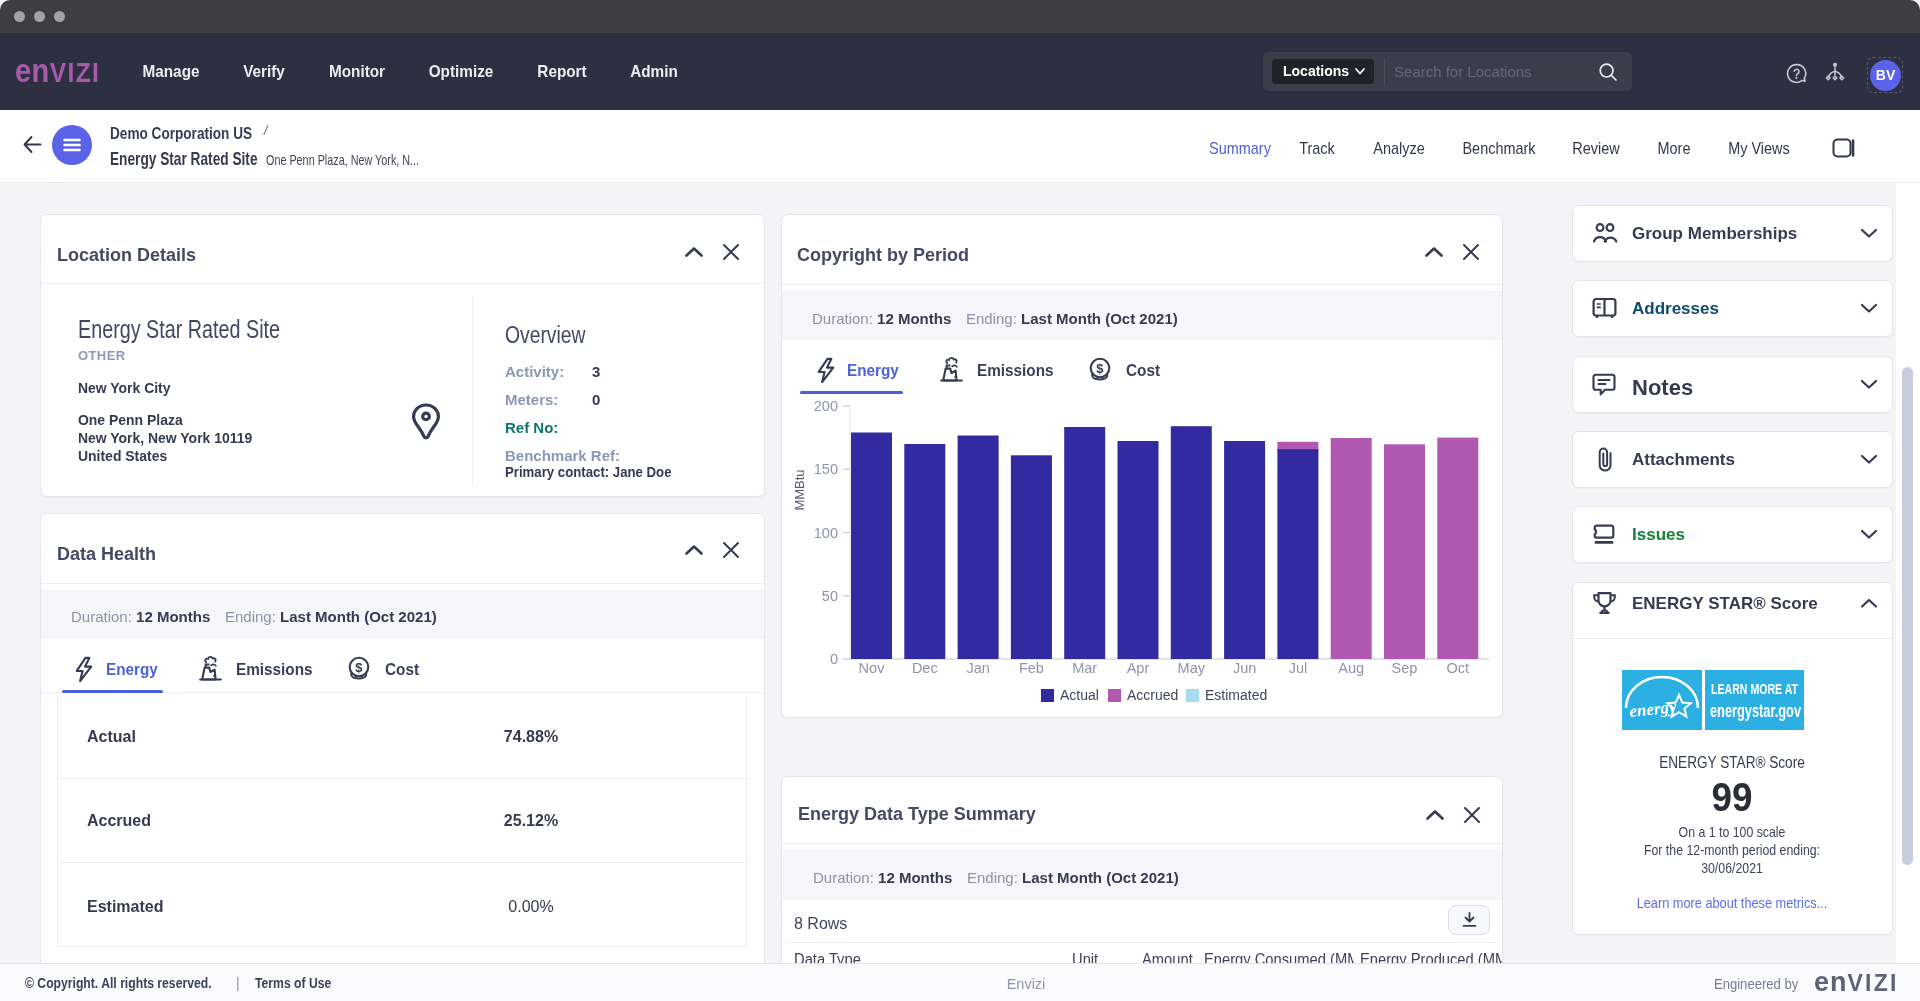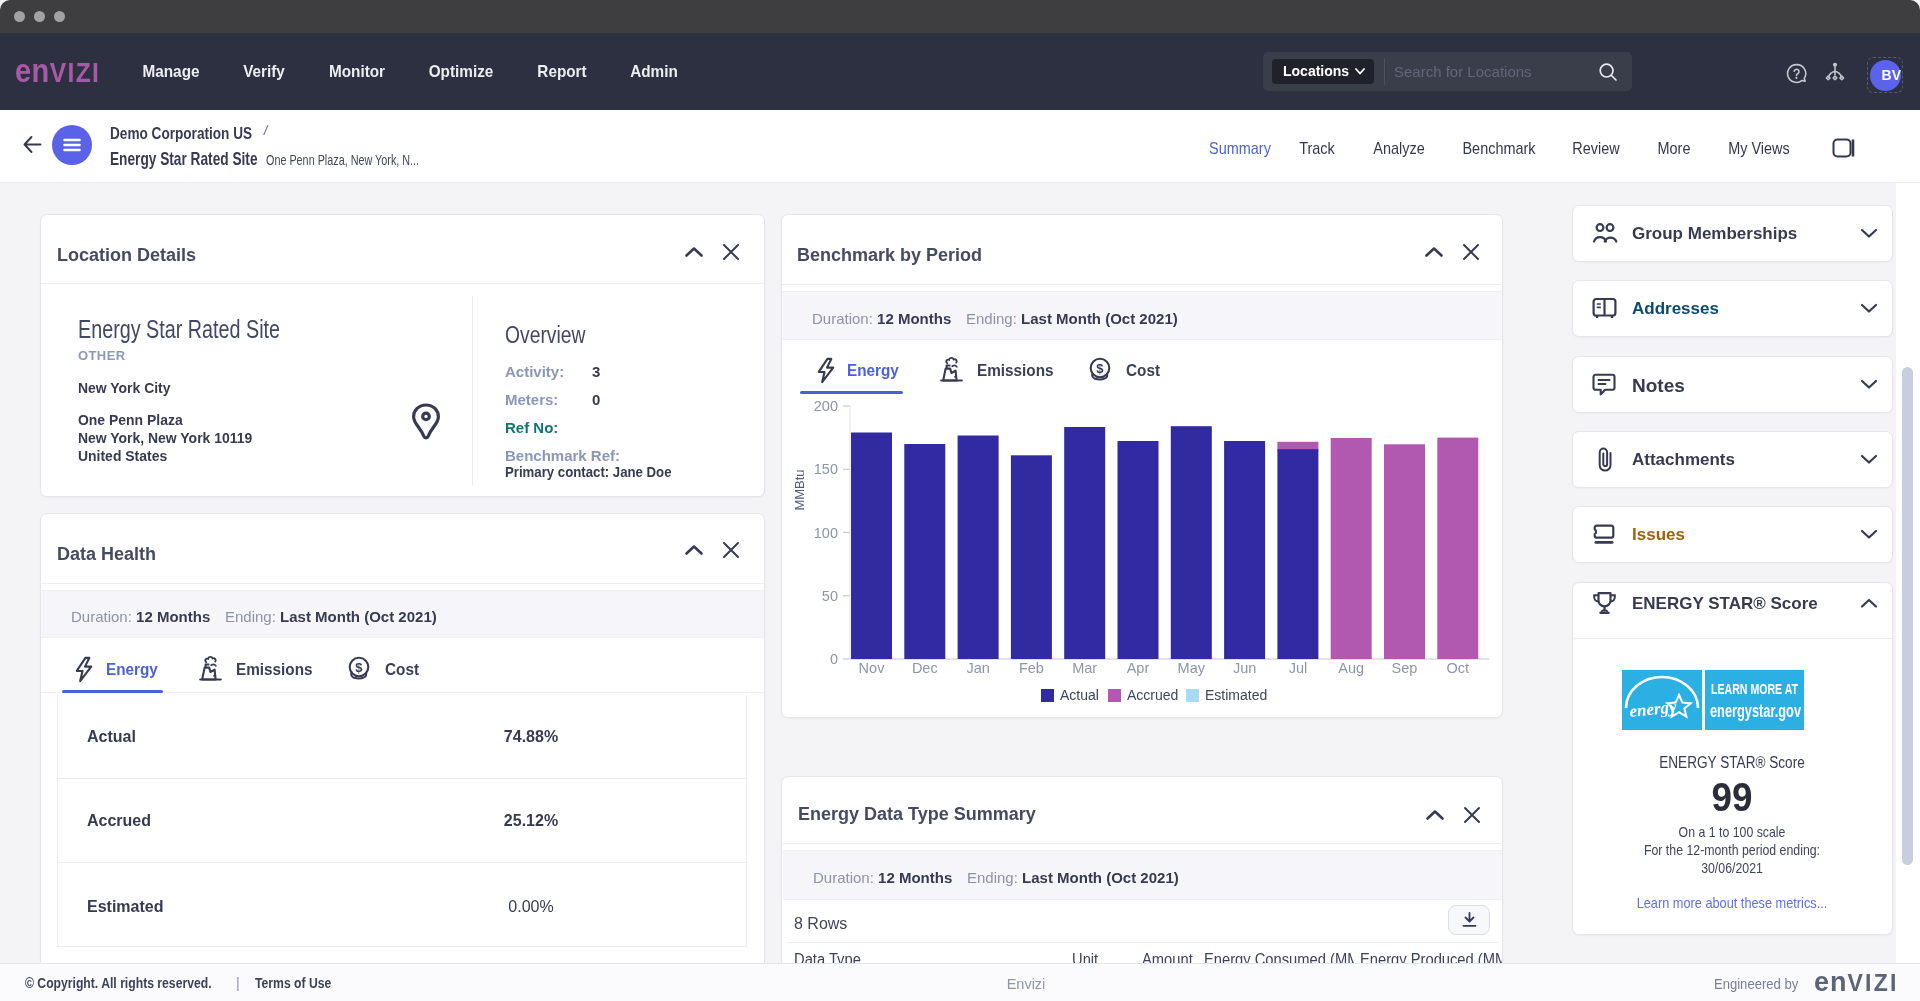--- a/index.html
+++ b/index.html
@@ -46,21 +46,21 @@
       <path d="M10.5 1.6 a8.9 8.9 0 1 0 5.6 15.8 l3 .9 -0.8 -3 a8.9 8.9 0 0 0 -7.8 -13.7z" fill="none" stroke="#c4c7d0" stroke-width="1.6" stroke-linejoin="round"></path>
       <path d="M8.2 8.2 a2.4 2.4 0 1 1 3.4 2.6 c-.8.35-1.1.8-1.1 1.6" fill="none" stroke="#c4c7d0" stroke-width="1.6" stroke-linecap="round"></path>
       <circle cx="10.4" cy="14.9" r="1.05" fill="#c4c7d0"></circle>
     </svg>
 <svg class="abs" style="left:1825px;top:62px" width="20" height="21" viewBox="0 0 20 21">
       <circle cx="10" cy="2.8" r="2.1" fill="#c4c7d0"></circle>
       <path d="M10 4.8 v8.5 M3.2 15.5 a9.5 9.5 0 0 1 6.8 -6.3 M16.8 15.5 a9.5 9.5 0 0 0 -6.8 -6.3" fill="none" stroke="#c4c7d0" stroke-width="1.5"></path>
       <path d="M3.2 14 l1.9 1.9 -1.9 1.9 -1.9 -1.9z M10 14 l1.9 1.9 -1.9 1.9 -1.9 -1.9z M16.8 14 l1.9 1.9 -1.9 1.9 -1.9 -1.9z" fill="none" stroke="#c4c7d0" stroke-width="1.4" stroke-linejoin="round"></path>
     </svg>
 <div class="abs" style="left:1867px;top:57px;width:36px;height:36px;border:1px dashed #585c6c;border-radius:6px"></div>
-<div class="abs" style="left:1870px;top:60px;width:31px;height:31px;border-radius:50%;background:#5a63ea;color:#fff;font-size:14px;font-weight:700;text-align:right;line-height:31px">BV</div>
+<div class="abs" style="left:1870px;top:60px;width:31px;height:31px;border-radius:50%;background:#5a63ea;color:#fff;font-size:14px;font-weight:700;text-align:center;line-height:31px">BV</div>
 <div class="abs" style="left:0;top:110px;width:1920px;height:73px;background:#fff;border-bottom:1px solid #ebebef"></div>
 <svg class="abs" style="left:22px;top:135px" width="20" height="19" viewBox="0 0 20 19">
       <path d="M9.5 2 L2.5 9.5 L9.5 17 M3 9.5 H18.5" fill="none" stroke="#33384e" stroke-width="1.9" stroke-linecap="round" stroke-linejoin="round"></path>
     </svg>
 <div class="abs" style="left:52px;top:125px;width:40px;height:40px;border-radius:50%;background:#5a62e8"></div>
 <svg class="abs" style="left:63px;top:138px" width="18" height="14" viewBox="0 0 18 14">
       <line x1="1.5" y1="2" x2="16.5" y2="2" stroke="#fff" stroke-width="2.6" stroke-linecap="round"></line>
       <line x1="1.5" y1="7" x2="16.5" y2="7" stroke="#fff" stroke-width="2.6" stroke-linecap="round"></line>
       <line x1="1.5" y1="12" x2="16.5" y2="12" stroke="#fff" stroke-width="2.6" stroke-linecap="round"></line>
     </svg>
@@ -141,21 +141,21 @@
 <div class="abs" style="left:57px;top:695px;width:690px;height:252px;border:1px solid #ececf1;border-top:none"></div>
 <div class="gridline" style="left:57px;top:778px;width:690px;height:1px"></div>
 <div class="gridline" style="left:57px;top:862px;width:690px;height:1px"></div>
 <div class="abs" style="left:87px;top:728px;font-size:16px;font-weight:700;color:#363b52">Actual</div>
 <div class="abs" style="left:531px;top:728px;transform:translateX(-50%);font-size:16px;font-weight:700;color:#363b52">74.88%</div>
 <div class="abs" style="left:87px;top:812px;font-size:16px;font-weight:700;color:#363b52">Accrued</div>
 <div class="abs" style="left:531px;top:812px;transform:translateX(-50%);font-size:16px;font-weight:700;color:#363b52">25.12%</div>
 <div class="abs" style="left:87px;top:898px;font-size:16px;font-weight:700;color:#363b52">Estimated</div>
 <div class="abs" style="left:531px;top:898px;transform:translateX(-50%);font-size:16px;font-weight:400;color:#363b52">0.00%</div>
 <div class="card" style="left:781px;top:214px;width:722px;height:504px"></div>
-<div class="abs ctitle" style="left:797px;top:245px">Benchmark by Period</div>
+<div class="abs ctitle" style="left:797px;top:245px">Copyright by Period</div>
 <svg class="abs" style="left:1424px;top:246px" width="20" height="12" viewBox="0 0 20 12">
       <path d="M2.5 9.5 L10 2.5 L17.5 9.5" fill="none" stroke="#363b52" stroke-width="2.6" stroke-linejoin="round" stroke-linecap="round"></path>
     </svg>
 <svg class="abs" style="left:1462px;top:243px" width="18" height="18" viewBox="0 0 18 18">
       <path d="M2 2 L16 16 M16 2 L2 16" fill="none" stroke="#363b52" stroke-width="2" stroke-linecap="round"></path>
     </svg>
 <div class="gridline" style="left:782px;top:284px;width:720px;height:1px"></div>
 <div class="durbar" style="left:782px;top:291px;width:720px;height:49px"></div>
 <div class="abs durlab" style="left:812px;top:310px">Duration: <span class="durval">12 Months</span></div>
 <div class="abs durlab" style="left:966px;top:310px">Ending: <span class="durval">Last Month (Oct 2021)</span></div>
@@ -276,38 +276,38 @@
     </svg>
 <div class="abs" style="left:1632px;top:299px;font-size:17px;font-weight:700;color:#0c4a6e">Addresses</div>
 <svg class="abs" style="left:1860px;top:303px" width="18" height="11" viewBox="0 0 18 11">
       <path d="M2 2 L9 8.5 L16 2" fill="none" stroke="#363b52" stroke-width="2.2" stroke-linejoin="round" stroke-linecap="round"></path>
     </svg>
 <div class="card" style="left:1572px;top:356px;width:321px;height:57px"></div>
 <svg class="abs" style="left:1592px;top:373px" width="24" height="23" viewBox="0 0 24 23">
       <path d="M3.5 1.8 h17 a2 2 0 0 1 2 2 v11 a2 2 0 0 1 -2 2 h-7.5 l-4.3 4.6 v-4.6 h-5.2 a2 2 0 0 1 -2 -2 v-11 a2 2 0 0 1 2 -2 z" fill="none" stroke="#363b52" stroke-width="2.1" stroke-linejoin="round"></path>
       <path d="M6.5 7 h11 M6.5 11 h7" stroke="#363b52" stroke-width="1.9" stroke-linecap="round"></path>
     </svg>
-<div class="abs" style="left:1632px;top:375px;font-size:19px;font-weight:700;color:#363b52">Notes</div>
+<div class="abs" style="left:1632px;top:375px;font-size:22px;font-weight:700;color:#363b52">Notes</div>
 <svg class="abs" style="left:1860px;top:379px" width="18" height="11" viewBox="0 0 18 11">
       <path d="M2 2 L9 8.5 L16 2" fill="none" stroke="#363b52" stroke-width="2.2" stroke-linejoin="round" stroke-linecap="round"></path>
     </svg>
 <div class="card" style="left:1572px;top:431px;width:321px;height:57px"></div>
 <svg class="abs" style="left:1597px;top:447px" width="16" height="25" viewBox="0 0 16 25">
       <path d="M13.5 6 v12.2 a5.4 5.4 0 0 1 -10.8 0 V5.2 a3.7 3.7 0 0 1 7.4 0 v12 a1.9 1.9 0 0 1 -3.8 0 V6.5" fill="none" stroke="#363b52" stroke-width="2" stroke-linecap="round"></path>
     </svg>
 <div class="abs" style="left:1632px;top:450px;font-size:17px;font-weight:700;color:#363b52">Attachments</div>
 <svg class="abs" style="left:1860px;top:454px" width="18" height="11" viewBox="0 0 18 11">
       <path d="M2 2 L9 8.5 L16 2" fill="none" stroke="#363b52" stroke-width="2.2" stroke-linejoin="round" stroke-linecap="round"></path>
     </svg>
 <div class="card" style="left:1572px;top:506px;width:321px;height:57px"></div>
 <svg class="abs" style="left:1592px;top:523px" width="24" height="22" viewBox="0 0 24 22">
       <path d="M4.6 2.6 H19.4 A1.9 1.9 0 0 1 21.3 4.5 V12.8 A1.9 1.9 0 0 1 19.4 14.7 H4.6 A1.9 1.9 0 0 1 2.7 12.8 V11.1 A2.9 2.9 0 0 0 2.7 6.2 V4.5 A1.9 1.9 0 0 1 4.6 2.6 Z" fill="none" stroke="#363b52" stroke-width="2.2" stroke-linejoin="round"></path>
       <path d="M3.8 19.4 H20.2" stroke="#363b52" stroke-width="2.6" stroke-linecap="round"></path>
     </svg>
-<div class="abs" style="left:1632px;top:525px;font-size:17px;font-weight:700;color:#a16207">Issues</div>
+<div class="abs" style="left:1632px;top:525px;font-size:17px;font-weight:700;color:#15803d">Issues</div>
 <svg class="abs" style="left:1860px;top:529px" width="18" height="11" viewBox="0 0 18 11">
       <path d="M2 2 L9 8.5 L16 2" fill="none" stroke="#363b52" stroke-width="2.2" stroke-linejoin="round" stroke-linecap="round"></path>
     </svg>
 <div class="card" style="left:1572px;top:582px;width:321px;height:353px"></div>
 <svg class="abs" style="left:1592px;top:591px" width="25" height="24" viewBox="0 0 25 24">
       <path d="M6.5 2.2 h12 v7.2 a6 6 0 0 1 -12 0 z" fill="none" stroke="#363b52" stroke-width="2.2" stroke-linejoin="round"></path>
       <path d="M6.5 4.2 H2.2 v2 a4.6 4.6 0 0 0 4.4 4.3 M18.5 4.2 h4.3 v2 a4.6 4.6 0 0 1 -4.4 4.3" fill="none" stroke="#363b52" stroke-width="2"></path>
       <path d="M12.5 15.8 v3.6 M8.3 21.8 h8.4" stroke="#363b52" stroke-width="2.2" stroke-linecap="round"></path>
       <path d="M9.5 21.6 c.3-1.6 1.4-2.3 3-2.3 s2.7.7 3 2.3" fill="none" stroke="#363b52" stroke-width="2"></path>
     </svg>

